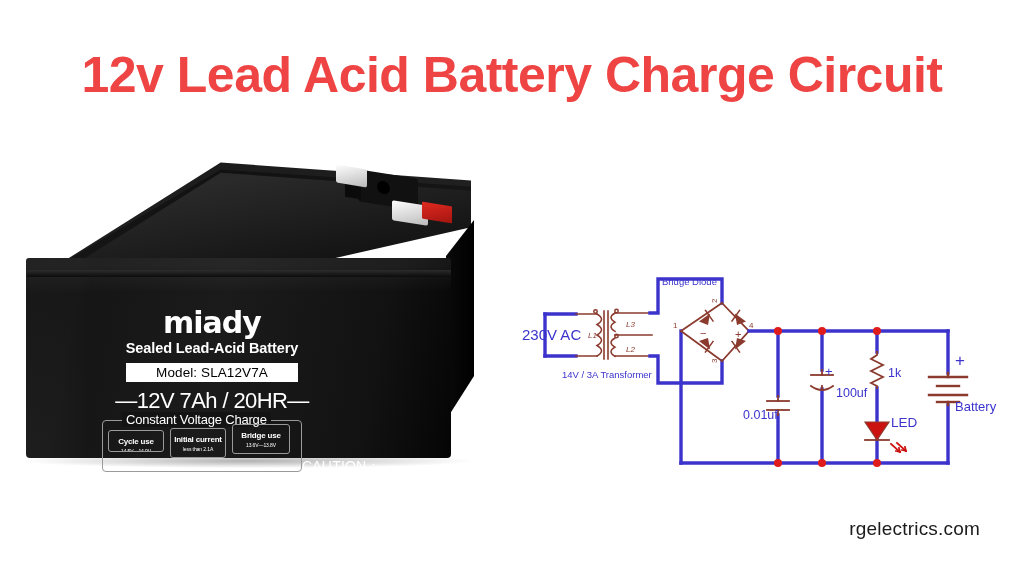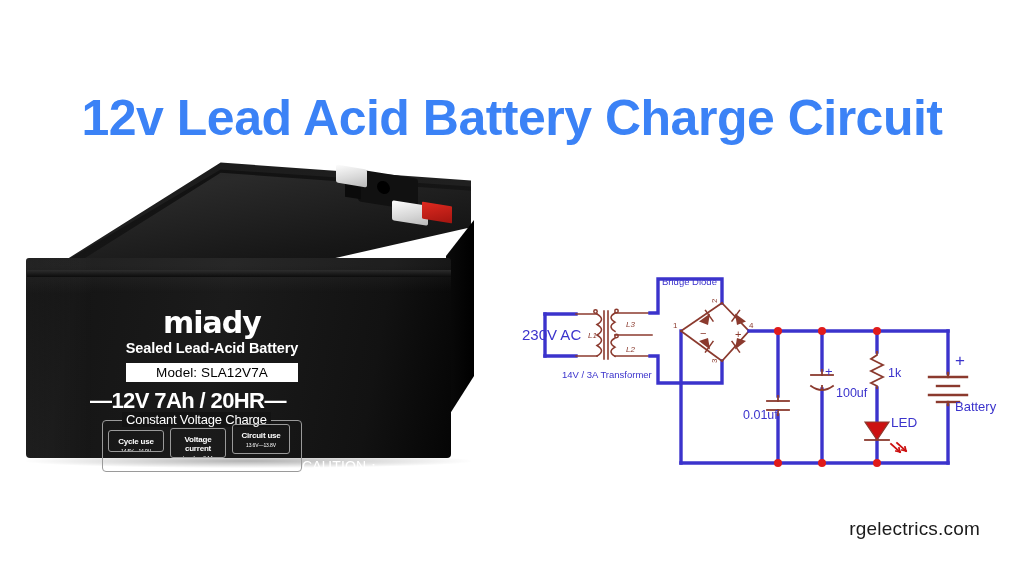--- a/index.html
+++ b/index.html
@@ -17,23 +17,22 @@
 
   
   #title {
     position: absolute;
     left: 0; top: 46px;
     width: 1024px;
     text-align: center;
     font-size: 50px;
     font-weight: bold;
     letter-spacing: -0.5px;
-    color: #3b82f6;
+    color: #ef4444;
     white-space: nowrap;
-    margin-top: 43px;
   }
 
   
   #watermark {
     position: absolute;
     right: 44px; top: 518px;
     font-size: 19px;
     color: #1b1b1b;
     letter-spacing: .2px;
   }
@@ -134,22 +133,22 @@
     left: 108px; top: 205px; width: 172px; height: 19px;
     background: #fff;
   }
   .model-txt {
     left: 108px; top: 206px; width: 172px; height: 18px;
     color: #000; font-size: 13.5px; text-align: center; line-height: 18px;
     letter-spacing: .1px;
     border-radius: 9px;
   }
   .rating {
-    left: 72px; top: 230px; width: 244px; 
-    font-size: 22px; font-weight: bold; letter-spacing: -.6px;
+    left: 72px; top: 230px; width: 244px; text-align: center;
+    font-size: 22px; font-weight: normal; letter-spacing: -.6px;
   }
   .cvc-frame {
     position: absolute; left: 84px; top: 262px; width: 200px; height: 52px;
     border: 1px solid #9a9a9a; border-radius: 4px;
   }
   .cvc-title {
     left: 104px; top: 254px; font-size: 13px; background: #131313;
     padding: 0 4px; letter-spacing: -.2px;
   }
   .spec {
@@ -220,25 +219,25 @@
     <div class="lbl rating">—12V 7Ah / 20HR—</div>
 
     <div class="cvc-frame"></div>
     <div class="lbl cvc-title">Constant Voltage Charge</div>
 
     <div class="spec spec-a">
       <span class="s1">Cycle use</span>
       <span class="s2">14.5V—14.9V</span>
     </div>
     <div class="spec spec-b">
-      <span class="s1">Voltage current</span>
+      <span class="s1">Initial current</span>
       <span class="s2">less than 2.1A</span>
     </div>
     <div class="spec spec-c">
-      <span class="s1">Circuit use</span>
+      <span class="s1">Bridge use</span>
       <span class="s2">13.6V—13.8V</span>
     </div>
 
     <div class="lbl caution-h">CAUTION：</div>
     <ul class="caution-list">
       <li>Do not short circuit the battery terminals</li>
       <li>Do not charge in sealed container</li>
       <li>Recharge after use</li>
       <li>Keep sparks and flames away</li>
       <li>Do not disassemble, heat above 50℃ or incinerate</li>

